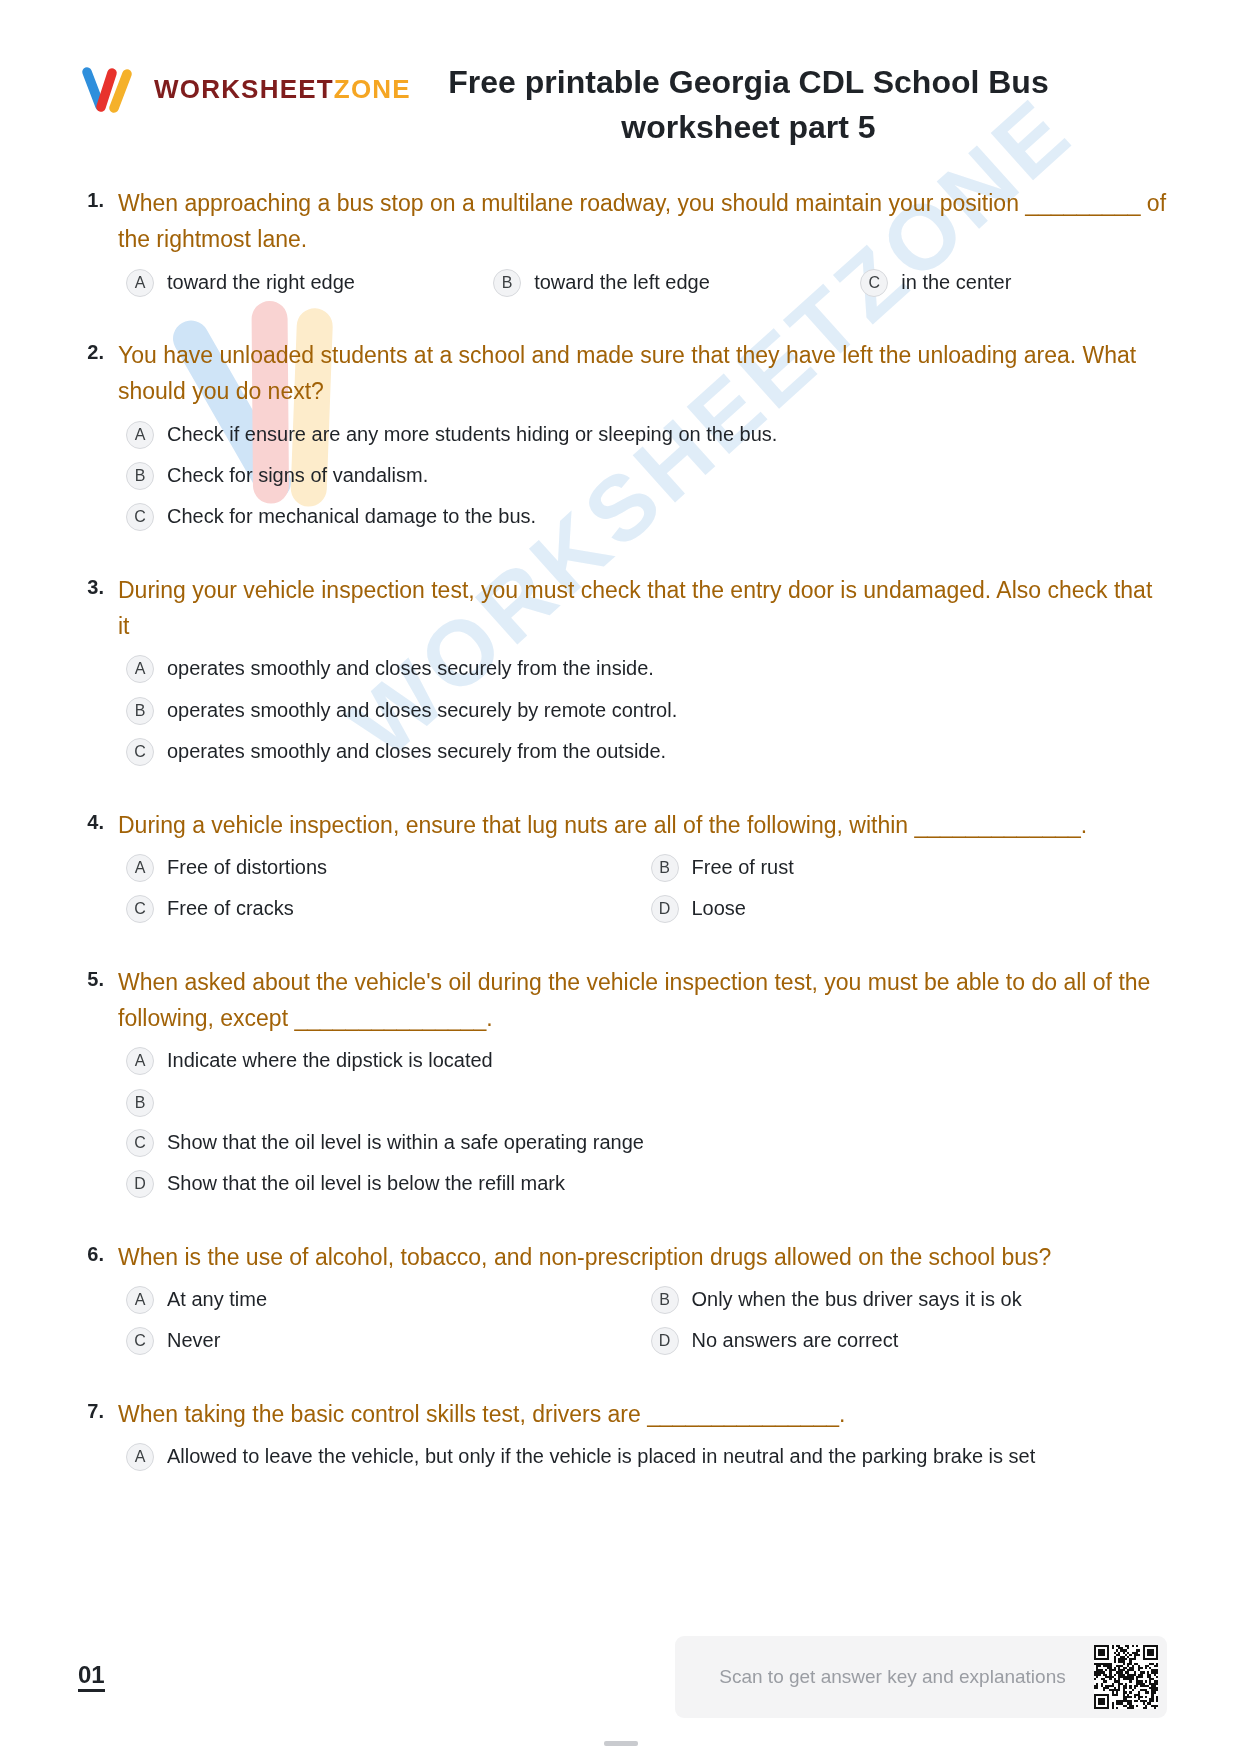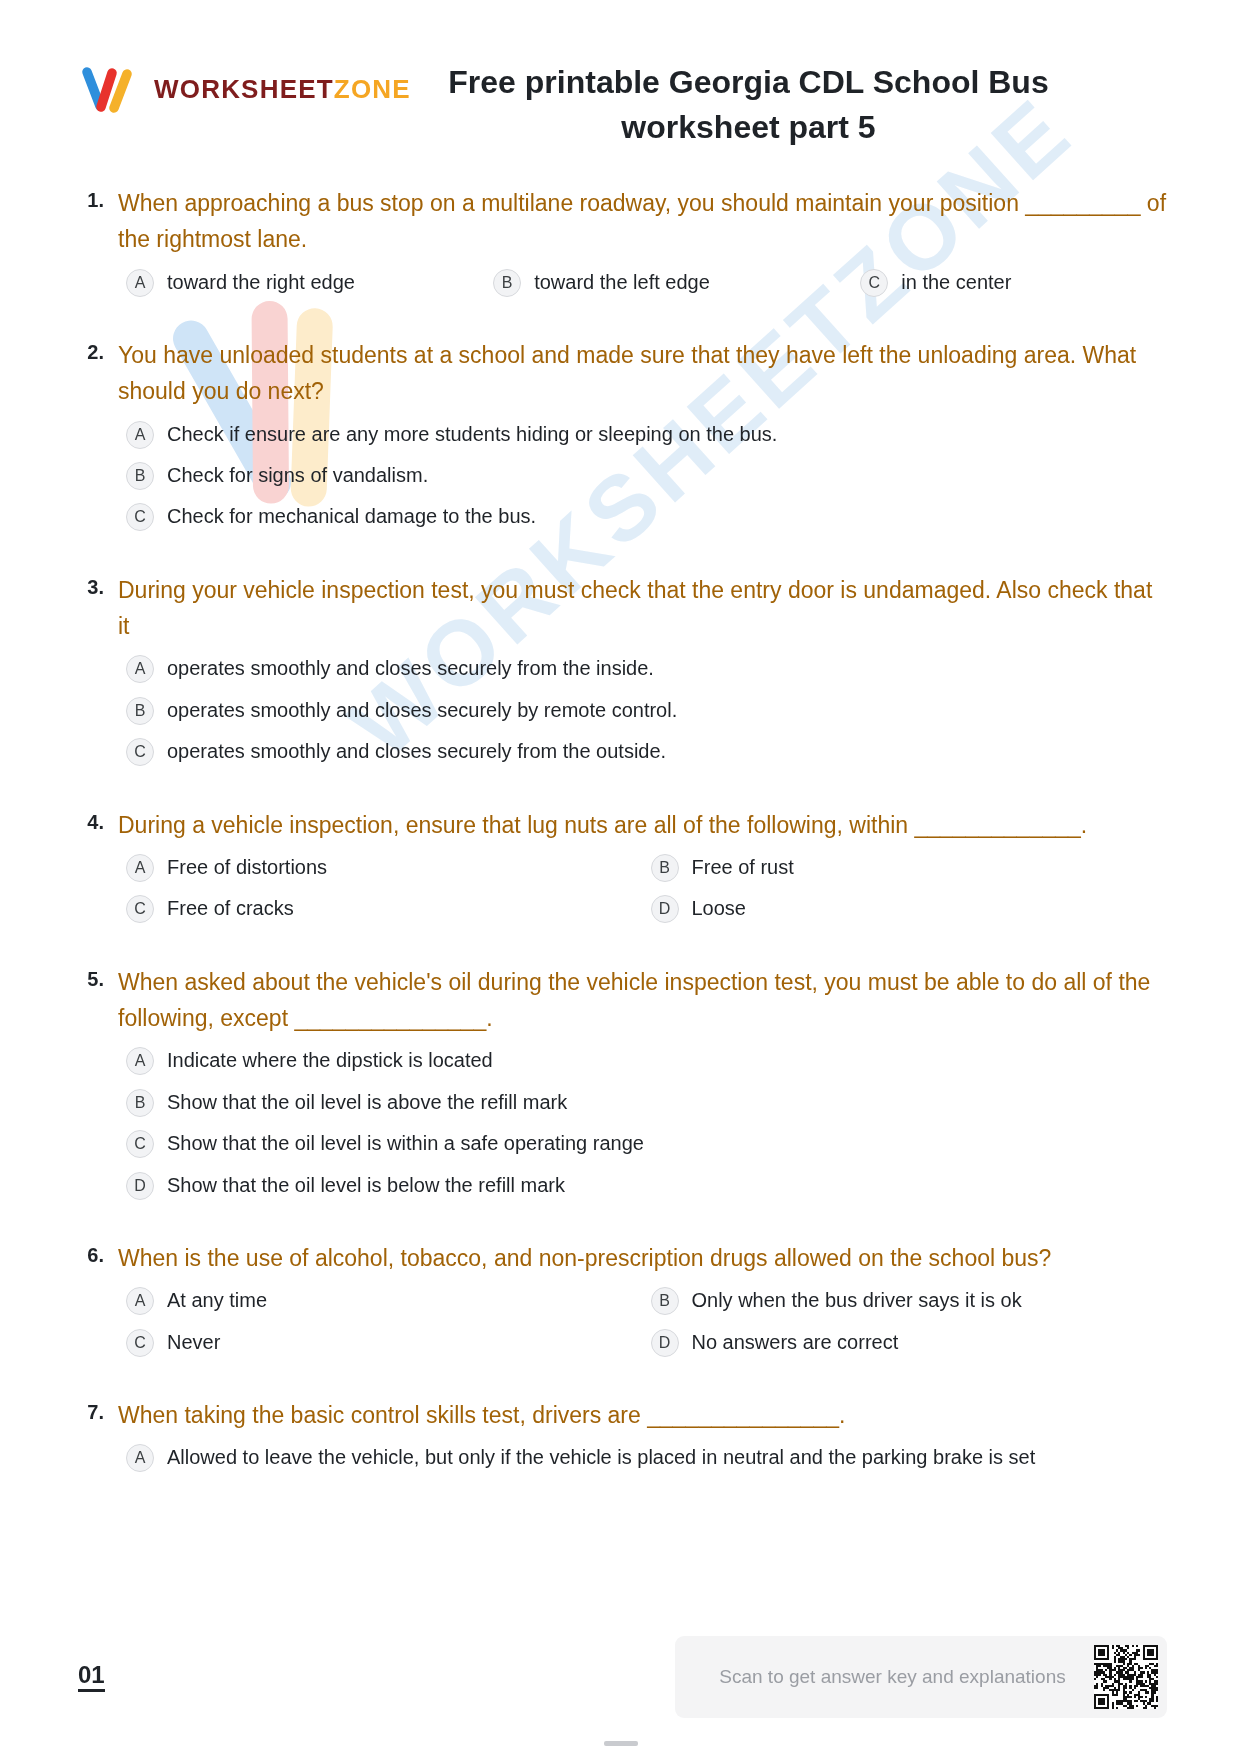--- a/index.html
+++ b/index.html
@@ -305,21 +305,20 @@
         <div class="q-num">5.</div>
         <div class="q-body">
           <p class="q-text">When asked about the vehicle's oil during the vehicle inspection test, you must be able to do all of the following, except _______________.</p>
           <div class="opts">
             <div class="opt">
               <span class="opt-letter">A</span>
               <span class="opt-text">Indicate where the dipstick is located</span>
             </div>
             <div class="opt">
               <span class="opt-letter">B</span>
-              <span class="opt-text">Show that the oil level is above the refill mark</span>
             </div>
             <div class="opt">
               <span class="opt-letter">C</span>
               <span class="opt-text">Show that the oil level is within a safe operating range</span>
             </div>
             <div class="opt">
               <span class="opt-letter">D</span>
               <span class="opt-text">Show that the oil level is below the refill mark</span>
             </div>
           </div>

